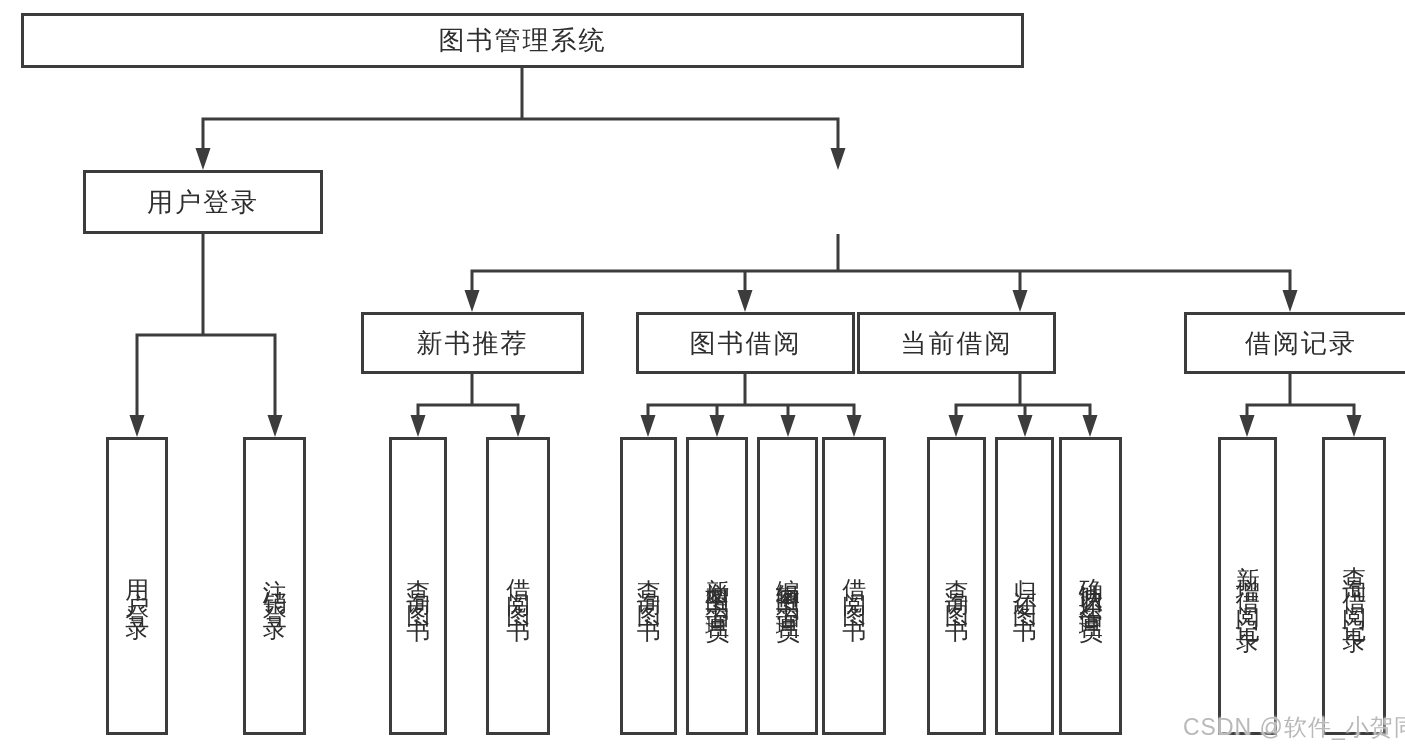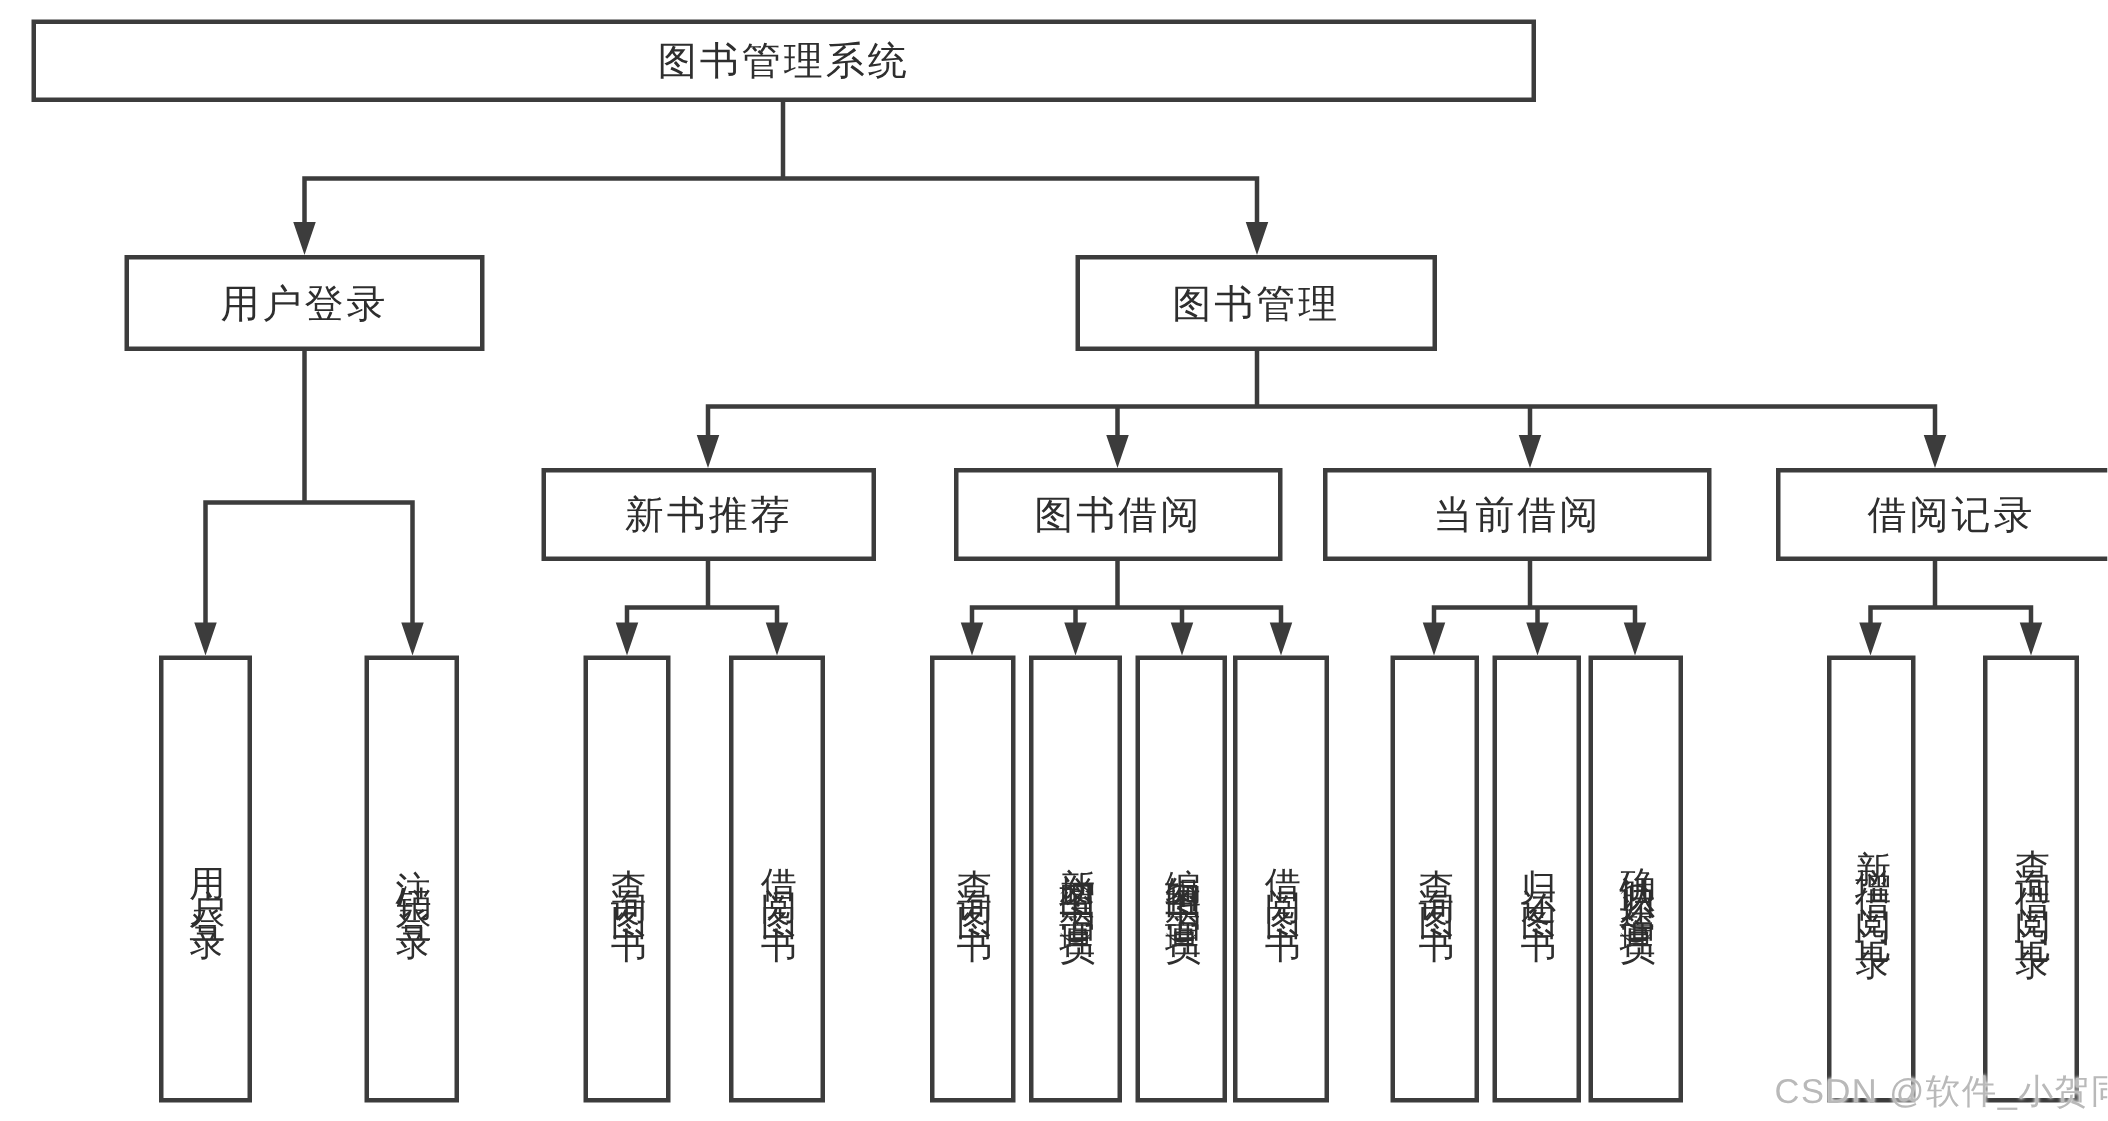--- a/index.html
+++ b/index.html
@@ -100,25 +100,24 @@
       M1017.5,415 L1032.5,415 L1025,437 Z
       M1082.5,415 L1097.5,415 L1090,437 Z
       M1239.5,415 L1254.5,415 L1247,437 Z
       M1346.5,415 L1361.5,415 L1354,437 Z
     "></path>
   </svg>
 
   <div class="hbox" style="left:21px;top:13px;width:1003px;height:55px">图书管理系统</div>
 
   <div class="hbox" style="left:83px;top:170px;width:240px;height:64px">用户登录</div>
-  <div class="hbox" style="left:717px;top:170px;width:241px;height:64px">图书管理</div>
 
   <div class="hbox" style="left:636px;top:312px;width:219px;height:62px">图书借阅</div>
   <div class="hbox" style="left:361px;top:312px;width:223px;height:62px">新书推荐</div>
-  <div class="hbox" style="left:882px;top:312px;width:259px;height:62px">当前借阅</div>
+  <div class="hbox" style="left:857px;top:312px;width:199px;height:62px">当前借阅</div>
   <div class="hbox" style="left:1184px;top:312px;width:234px;height:62px">借阅记录</div>
 
   <div class="vbox" style="left:106px;top:437px;width:62px;height:298px">
     <span class="vtext">用户登录</span>
   </div>
   <div class="vbox" style="left:243px;top:437px;width:63px;height:298px">
     <span class="vtext">注销登录</span>
   </div>
 
   <div class="vbox" style="left:389px;top:437px;width:58px;height:298px">

